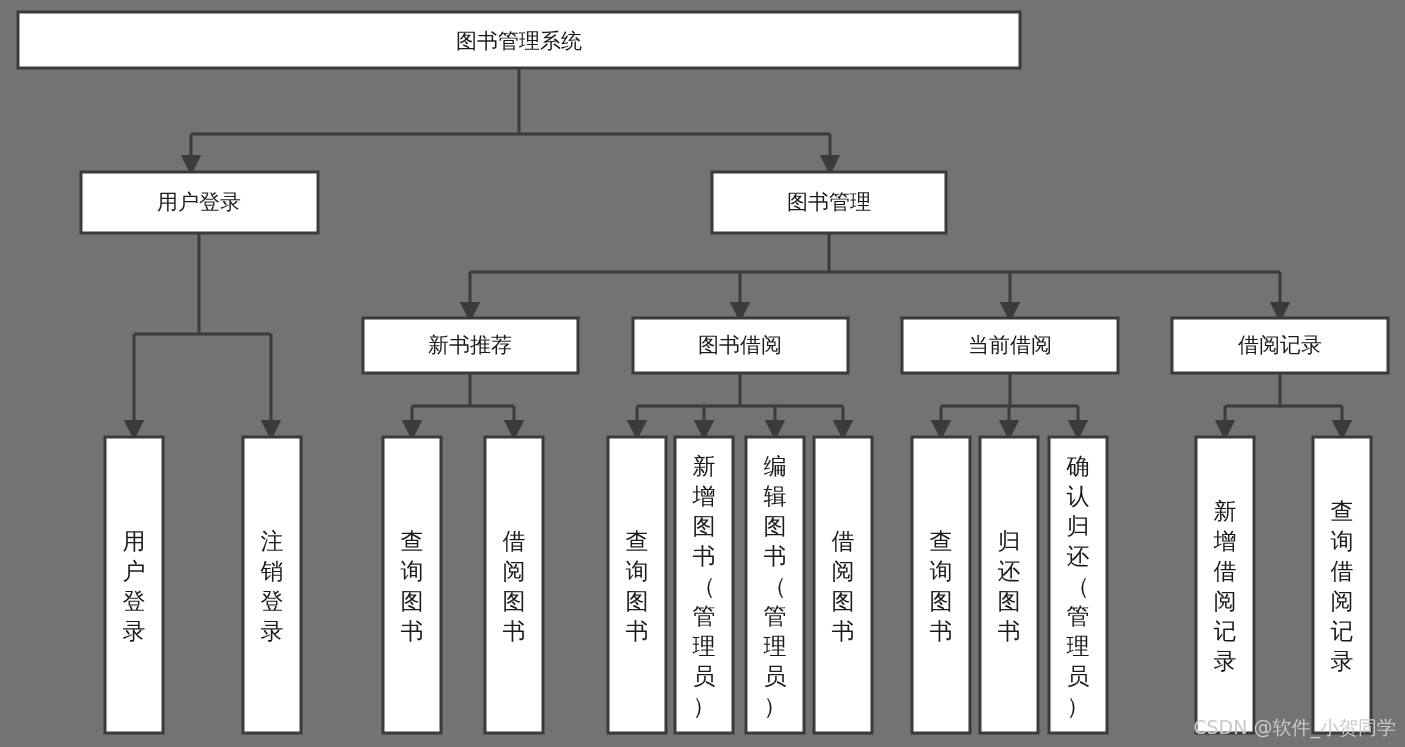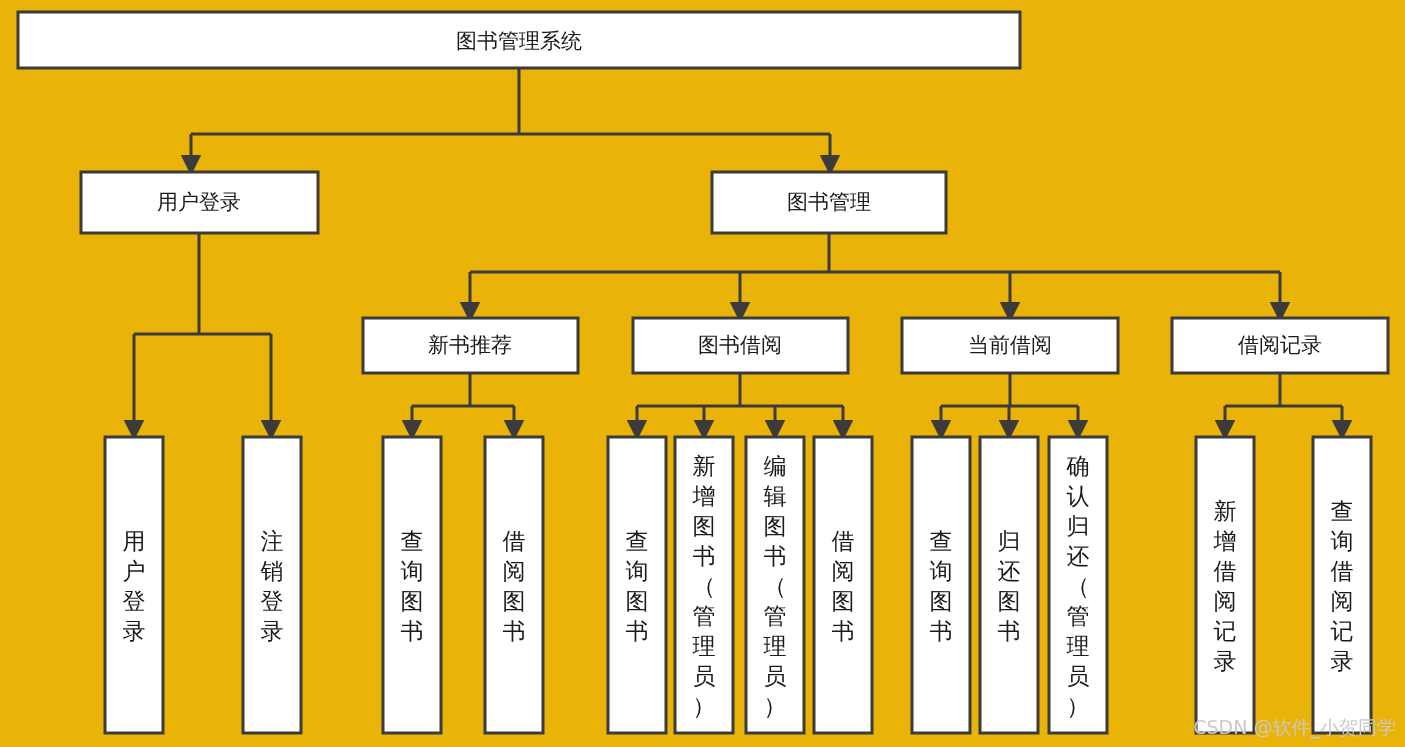--- a/index.html
+++ b/index.html
@@ -10,21 +10,21 @@
   body {
     width: 1405px;
     height: 747px;
     font-family: "DejaVu Sans", "Liberation Sans", sans-serif;
     overflow: hidden;
   }
   #diagram-root {
     position: relative;
     width: 1405px;
     height: 747px;
-    background: #eab308;
+    background: #737373;
   }
   svg#flowchart {
     display: block;
     width: 1405px;
     height: 747px;
   }
   .node-box {
     fill: #ffffff;
     stroke: #3b3b3b;
     stroke-width: 3;

